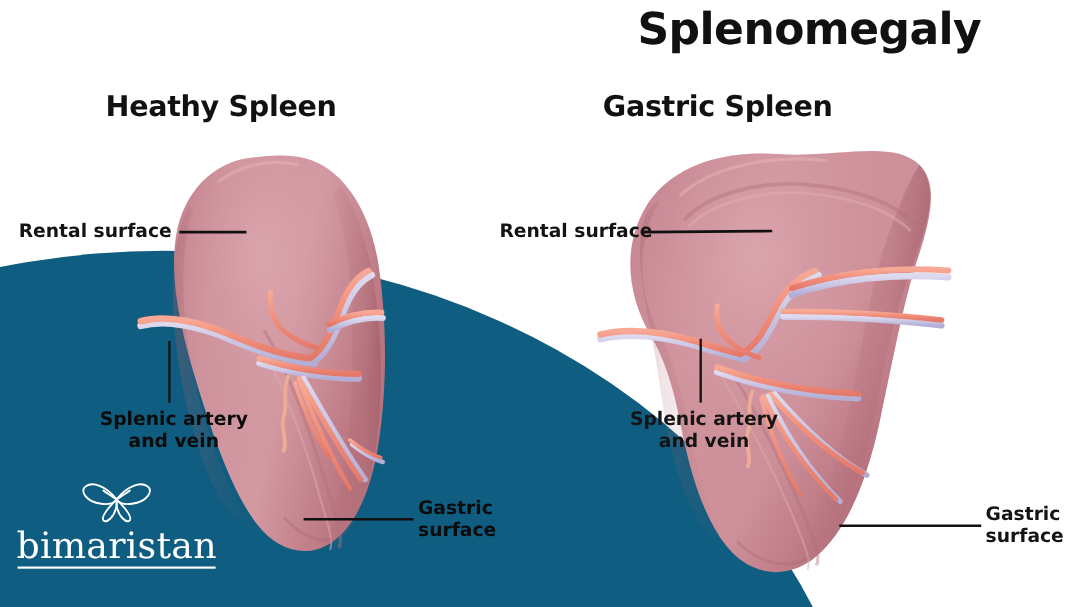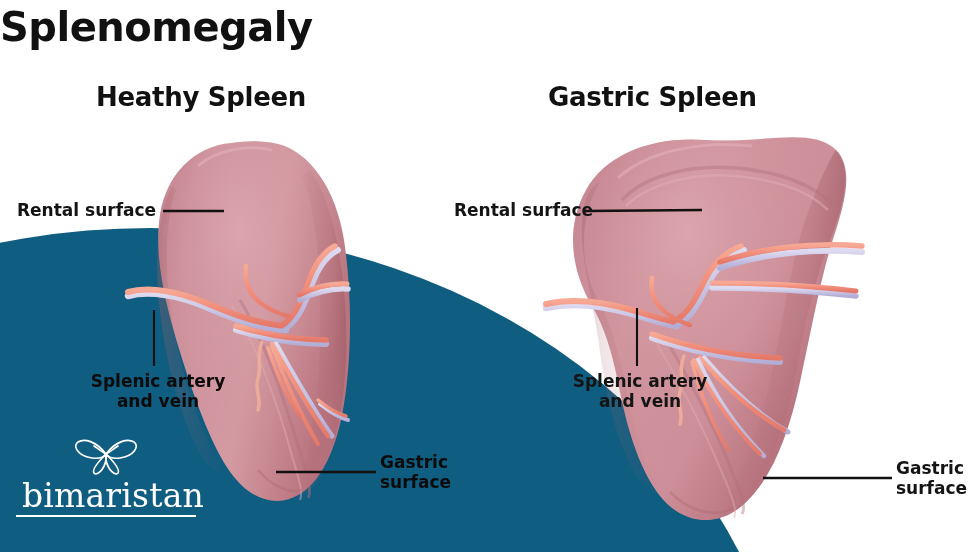--- a/index.html
+++ b/index.html
@@ -5,21 +5,21 @@
   html,body{margin:0;padding:0;background:#fff;}
   body{
     width:974px;height:552px;position:relative;overflow:hidden;
     font-family:"DejaVu Sans","Liberation Sans",sans-serif;
     background:#ffffff;
   }
   #stage{position:absolute;inset:0;width:974px;height:552px;}
   .svg-layer{position:absolute;left:0;top:0;width:974px;height:552px;}
 
   .title{
-    position:absolute;left:0;top:4px;width:892px;text-align:left;
+    position:absolute;left:0;top:4px;width:892px;text-align:right;
     font-family:"DejaVu Sans","Liberation Sans",sans-serif;
     font-weight:700;font-size:40px;color:#111111;letter-spacing:-0.5px;
   }
   .subtitle{
     position:absolute;font-family:"DejaVu Sans","Liberation Sans",sans-serif;
     font-weight:700;font-size:26px;color:#111111;letter-spacing:-0.3px;
     white-space:nowrap;
   }
   #subtitle-healthy{left:96px;top:82px;}
   #subtitle-enlarged{left:548px;top:82px;}
@@ -35,21 +35,21 @@
   #lbl-splenic-left{left:88px;top:371px;text-align:center;width:140px;white-space:normal;}
   #lbl-splenic-right{left:570px;top:371px;text-align:center;width:140px;white-space:normal;}
   #lbl-gastric-left{left:380px;top:452px;text-align:left;width:110px;white-space:normal;}
   #lbl-gastric-right{left:896px;top:458px;text-align:left;width:90px;white-space:normal;}
 
   
   #brand{position:absolute;left:8px;top:432px;width:196px;color:#ffffff;}
   #brand-mark{display:block;margin:0 auto 2px auto;}
   #brand-name{
     font-family:"DejaVu Serif","Liberation Serif",serif;
-    font-size:33px;line-height:36px;color:#ffffff;text-align:right;
+    font-size:33px;line-height:36px;color:#ffffff;text-align:center;
     letter-spacing:0.2px;
   }
   #brand-rule{height:2px;background:#ffffff;margin:1px 8px 3px 8px;}
   #brand-ar{
     font-family:"DejaVu Sans","Liberation Sans",sans-serif;
     font-size:24px;line-height:28px;color:#ffffff;text-align:center;
     direction:rtl;letter-spacing:1px;
   }
 </style>
 </head>

